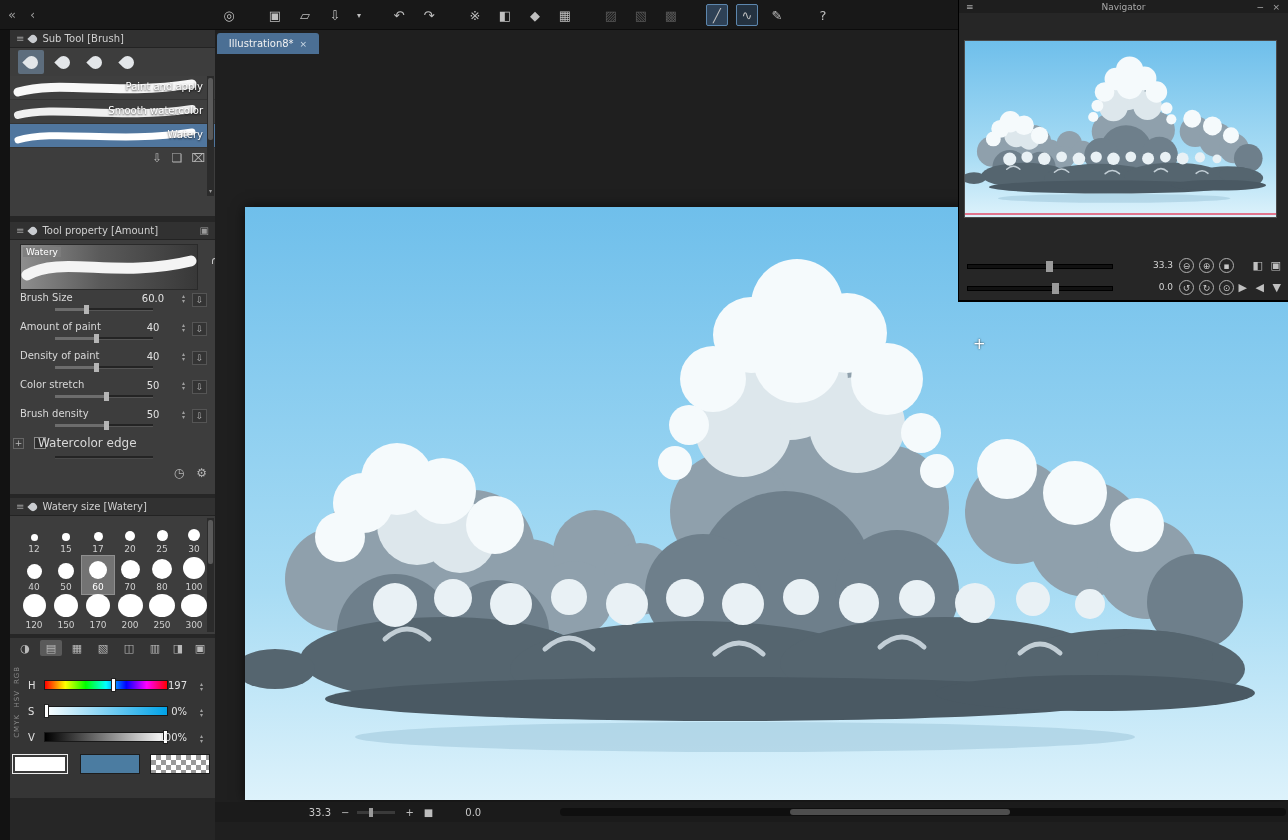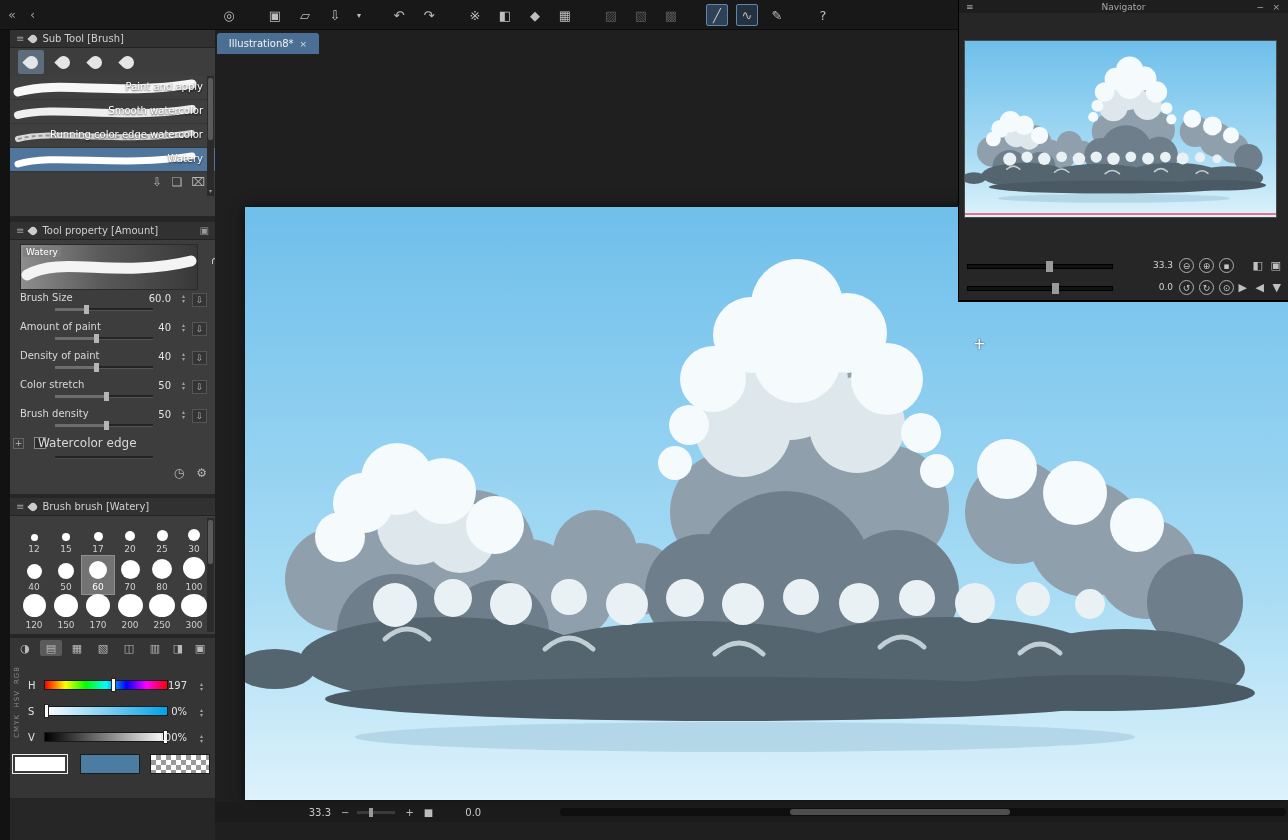--- a/index.html
+++ b/index.html
@@ -44,21 +44,21 @@
   .preview{position:absolute;left:10px;top:22px;width:178px;height:46px;background:linear-gradient(90deg,#8e8e8e,#5a5a5a 45%,#383838);border:1px solid #2a2a2a}
   .preview .badge{position:absolute;left:2px;top:2px;background:rgba(125,125,125,.85);color:#fff;font-size:9px;padding:0 3px}
   .lockwrap{position:absolute;right:-14px;top:18px}
   .lock{position:relative;width:9px;height:7px;background:#c9c9c9;border-radius:1px}
   .lock::before{content:"";position:absolute;left:1px;top:-5px;width:7px;height:5px;border:1.5px solid #c9c9c9;border-bottom:none;border-radius:3px 3px 0 0}
   .tp-row{position:absolute;left:0;width:205px;height:28px}
   .tp-label{position:absolute;left:10px;top:0;font-size:10px;color:#d8d8d8}
   .tp-groove{position:absolute;left:45px;top:16px;width:98px;height:3px;background:#242424;border-bottom:1px solid #555}
   .tp-groove .fill{position:absolute;left:0;top:0;height:3px;background:#6d6d6d}
   .tp-groove .knob{position:absolute;top:-3px;width:5px;height:9px;background:#b5b5b5}
-  .tp-value{position:absolute;right:44px;top:1px;width:36px;text-align:right;font-size:10px;color:#e2e2e2}
+  .tp-value{position:absolute;right:44px;top:1px;width:36px;text-align:center;font-size:10px;color:#e2e2e2}
   .stp{position:absolute;right:30px;top:1px;display:flex;flex-direction:column;line-height:5px;font-size:6px;color:#9f9f9f}
   .dl{position:absolute;right:8px;top:1px;width:15px;height:14px;border:1px solid #555;background:#343434;color:#b5b5b5;font-size:9px;display:flex;align-items:center;justify-content:center}
   .edge-row{position:absolute;left:0;top:212px;width:205px;height:30px}
   .plusbox{position:absolute;left:3px;top:4px;width:11px;height:11px;border:1px solid #666;color:#bbb;font-size:9px;line-height:9px;text-align:center}
   .checkbox{position:absolute;left:24px;top:3px;width:12px;height:12px;border:1px solid #8a8a8a;background:#2c2c2c}
   .edge-label{position:absolute;left:28px;top:2px;font-size:12px;color:#d8d8d8}
   .edge-groove{position:absolute;left:45px;top:22px;width:98px;height:3px;background:#242424;border-bottom:1px solid #4a4a4a}
   .tp-foot{position:absolute;right:8px;top:244px;display:flex;gap:12px;color:#b5b5b5;font-size:12px}
 
   #brushsize{top:468px;height:136px}
@@ -286,27 +286,20 @@
             <path d="M8 14 C 50 2, 105 18, 182 6" stroke="#f7f7f7" stroke-width="9" fill="none" stroke-linecap="round"></path>
           </svg>
         <span class="br-name">Paint and apply</span>
       </div>
       <div class="br-row">
         <svg class="br-stroke" width="190" height="20" viewBox="0 0 190 20">
             <path d="M8 13 C 45 3, 110 18, 182 7" stroke="#efefef" stroke-width="8" fill="none" stroke-linecap="round"></path>
           </svg>
         <span class="br-name">Smooth watercolor</span>
       </div>
-      <div class="br-row">
-        <svg class="br-stroke" width="190" height="20" viewBox="0 0 190 20">
-            <path d="M8 13 C 45 3, 110 18, 182 7" stroke="#d8d8d8" stroke-width="6" fill="none" stroke-linecap="round"></path>
-            <path d="M8 13 C 45 3, 110 18, 182 7" stroke="#8d969c" stroke-width="2" stroke-dasharray="4 3" fill="none"></path>
-          </svg>
-        <span class="br-name">Running color edge watercolor</span>
-      </div>
       <div class="br-row sel">
         <svg class="br-stroke" width="190" height="20" viewBox="0 0 190 20">
             <path d="M8 14 C 45 3, 110 18, 182 6" stroke="#ffffff" stroke-width="7" fill="none" stroke-linecap="round"></path>
           </svg>
         <span class="br-name">Watery</span>
       </div>
       <div class="v-scroll" style="top:0;height:120px">
         <i class="v-thumb" style="top:2px;height:62px"></i>
       </div>
       <span class="scroll-arr" style="top:110px">▾</span>
@@ -408,21 +401,21 @@
     <div class="tp-foot">
       <span>◷</span>
       <span>⚙</span>
     </div>
   </div>
 
   <div class="panel" id="brushsize">
     <div class="p-head">
       <span class="menu">≡</span>
       <span class="nib tiny"></span>
-      <span>Brush brush [Watery]</span>
+      <span>Watery size [Watery]</span>
     </div>
     <div class="bs-grid">
       <div class="bs-cell">
           <i class="dot" style="width:7px;height:7px"></i>
           <span class="bs-num">12</span>
         </div>
       <div class="bs-cell">
           <i class="dot" style="width:8px;height:8px"></i>
           <span class="bs-num">15</span>
         </div>

